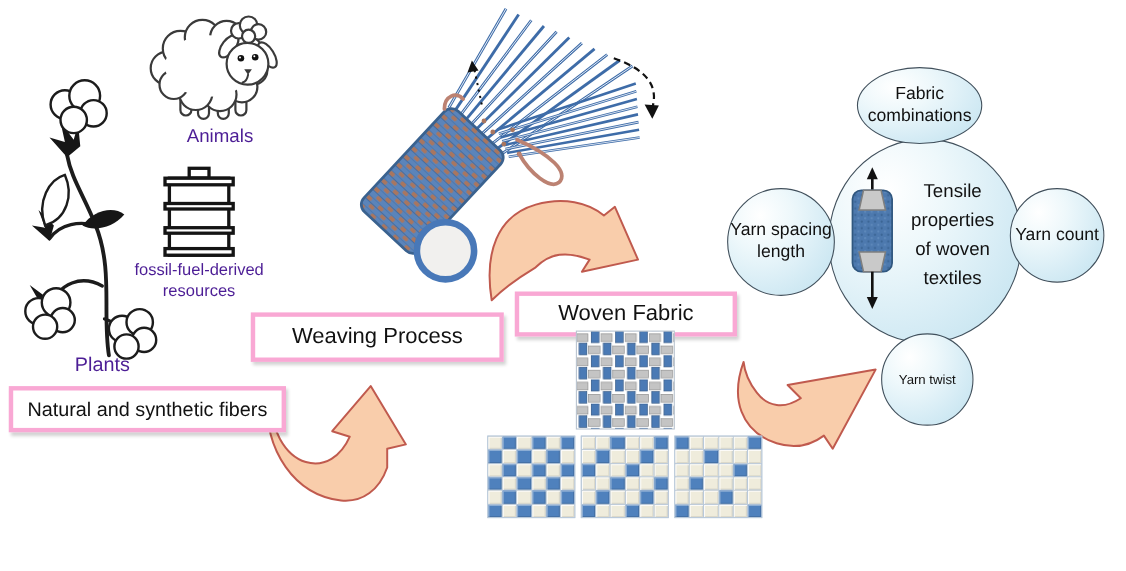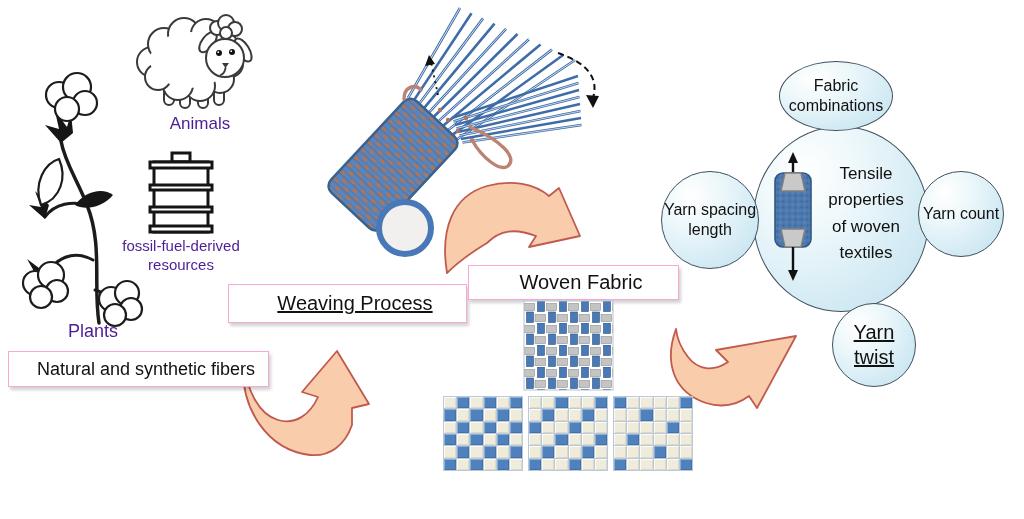--- a/index.html
+++ b/index.html
@@ -10,25 +10,25 @@
 
   
   .plain-label{position:absolute;text-align:center;color:#4c1d95;}
   .lbl-animals{left:150px;top:114px;width:100px;font-size:17px;}
   .lbl-fossil{left:110px;top:237px;width:142px;font-size:15px;line-height:1.25;}
   .lbl-plants{left:48px;top:321px;width:90px;font-size:18px;}
   .lbl-caption{left:388px;top:470px;width:344px;font-size:19px;
                font-family:"Liberation Serif",serif;color:#1f1f1f;}
 
   
-  .flow-box{position:absolute;background:#fff;border:1px solid #f9a8d4;
+  .flow-box{position:absolute;background:#fff;border:4px solid #f9a8d4;
             box-shadow:2px 3px 3px rgba(0,0,0,.18);display:flex;align-items:center;
-            justify-content:center;text-align:center;color:#111;padding-left:15px;}
+            justify-content:center;text-align:center;color:#111;}
   .box-fibers{left:8px;top:351px;width:244px;height:34px;font-size:18px;}
-  .box-weaving{left:228px;top:284px;width:222px;height:37px;font-size:20px;text-decoration:underline;}
+  .box-weaving{left:228px;top:284px;width:222px;height:37px;font-size:20px;}
   .box-woven{left:468px;top:265px;width:194px;height:33px;font-size:20px;}
 
   
   .weave-grid{position:absolute;width:78px;height:73px;display:grid;
               grid-template-columns:repeat(6,1fr);grid-template-rows:repeat(6,1fr);
               gap:1px;background:#b9c9da;border:1px solid #b9c9da;}
   .wcell{width:100%;height:100%;}
   .wcell.on{background:var(--weave-on,#4f81bd);
             box-shadow:inset 1px 1px 0 rgba(255,255,255,.35),inset -1px -1px 0 rgba(0,0,0,.12);}
   .wcell.off{background:var(--weave-off,#efecdc);
@@ -39,21 +39,21 @@
 
   
   .bubble{position:absolute;border:1.6px solid #41505c;border-radius:50%;
           background:radial-gradient(ellipse at 30% 25%,#ffffff 0%,#eef8fb 30%,#d6ecf5 65%,#bfe1ee 100%);
           display:flex;align-items:center;justify-content:center;text-align:center;
           color:#111;line-height:1.25;}
   .bubble-center{left:753px;top:126px;width:174px;height:184px;}
   .bubble-top{left:779px;top:61px;width:112px;height:68px;font-size:16px;}
   .bubble-left{left:661px;top:171px;width:96px;height:96px;font-size:16px;}
   .bubble-right{left:918px;top:171px;width:84px;height:84px;font-size:16px;}
-  .bubble-bottom{left:832px;top:303px;width:82px;height:82px;font-size:20px;text-decoration:underline;}
+  .bubble-bottom{left:801px;top:303px;width:82px;height:82px;font-size:12px;}
   .center-text{position:absolute;left:820px;top:161px;width:92px;font-size:17px;
                line-height:1.55;text-align:center;color:#111;}
 </style>
 </head>
 <body>
 
 <div class="canvas">
 
   <svg class="abs" style="left:15px;top:55px;" width="140" height="272" viewBox="0 0 140 272">
     <g stroke="#1c1c1c" fill="none" stroke-width="3.5" stroke-linecap="round">

